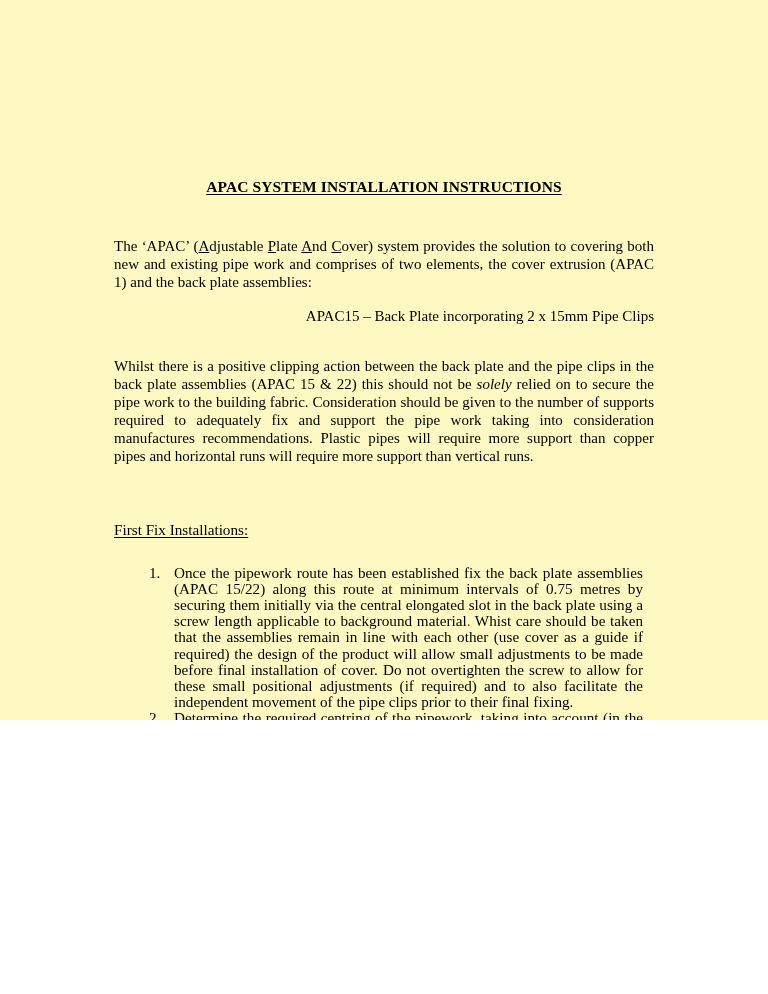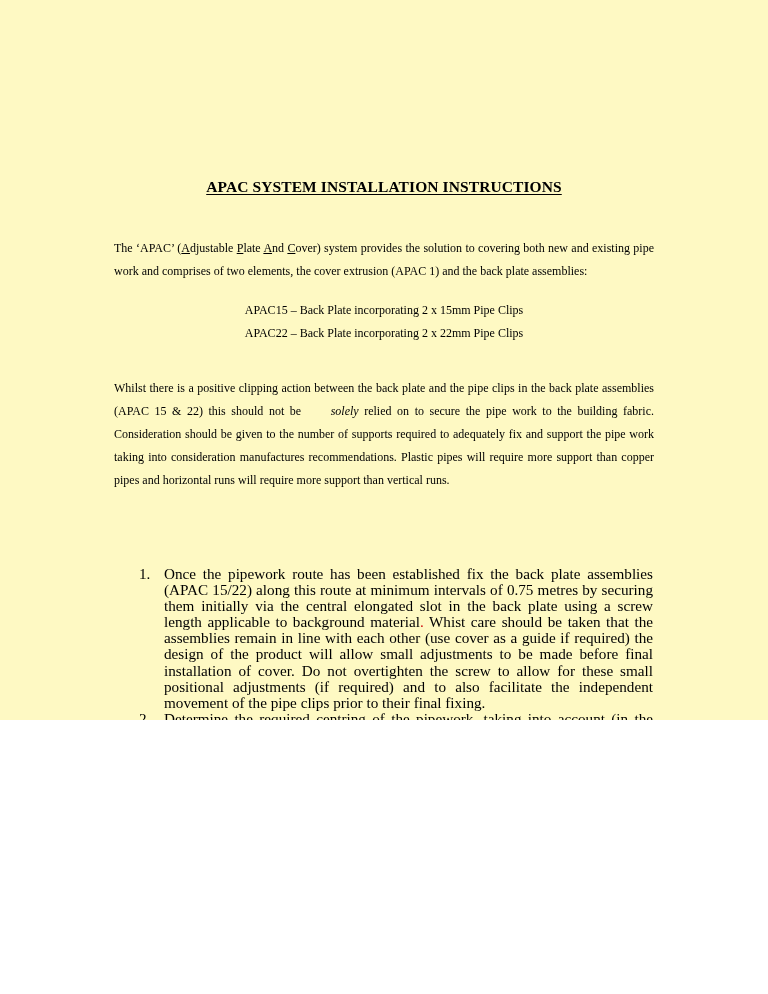--- a/index.html
+++ b/index.html
@@ -38,44 +38,44 @@
     line-height: 17px;
     letter-spacing: 0.1px;
     margin: 0;
   }
   .doc-title u {
     text-decoration: underline;
     text-underline-offset: 2px;
   }
   p.para {
     margin: 0;
-    font-size: 12px;
-    line-height: 23px;
+    font-size: 15px;
+    line-height: 18px;
     text-align: justify;
     text-justify: inter-word;
   }
   p.para.flush {
-    text-align: center;
+    text-align: right;
   }
   .gap-title-to-body { height: 42px; }
   .gap-para { height: 16px; }
   .gap-before-firstfix { height: 41px; }
   .gap-firstfix-to-list { height: 16px; }
   .heading-underline {
     margin: 0;
     font-size: 15.2px;
     line-height: 16.1px;
     text-align: left;
   }
   .heading-underline u {
     text-decoration: underline;
     text-underline-offset: 2px;
   }
   ol.steps {
-    margin: 1px;
+    margin: 11px;
     padding: 0;
     list-style: none;
     counter-reset: step;
   }
   ol.steps > li {
     position: relative;
     counter-increment: step;
     padding-left: 49px;
     font-size: 15.2px;
     line-height: 16.1px;
@@ -86,52 +86,52 @@
     content: counter(step) ".";
     position: absolute;
     left: 24px;
     top: 0;
     width: 20px;
     text-align: left;
     font-size: 15.2px;
     line-height: 16.1px;
   }
   .red-mark { color: #d01010; }
-  em.italic { font-style: italic; margin-left: 24px; }
+  em.italic { font-style: italic; }
   u.char { text-decoration: underline; text-underline-offset: 1px; }
 </style>
 </head>
 <body>
 
 <div class="page">
   <div class="content">
 
     <h1 class="doc-title"><u>APAC SYSTEM INSTALLATION INSTRUCTIONS</u></h1>
 
     <div class="gap-title-to-body"></div>
 
     <p class="para"><span>The ‘APAC’ (</span><u class="char">A</u><span>djustable </span><u class="char">P</u><span>late </span><u class="char">A</u><span>nd </span><u class="char">C</u><span>over) system provides the solution to covering both new and existing pipe work and comprises of two elements, the cover extrusion (APAC 1) and the back plate assemblies:</span></p>
 
     <div class="gap-para"></div>
 
     <p class="para flush">APAC15 – Back Plate incorporating 2 x 15mm Pipe Clips</p>
-    <p class="para flush">APAC22 – Back Plate incorporating 2 x 22mm Pipe Clips</p>
 
     <div class="gap-para"></div>
 
 
     <div class="gap-para"></div>
 
     <p class="para"><span>Whilst there is a positive clipping action between the back plate and the pipe clips in the back plate assemblies (APAC 15 &amp; 22) this should not be </span><em class="italic">solely</em><span> relied on to secure the pipe work to the building fabric. Consideration should be given to the number of supports required to adequately fix and support the pipe work taking into consideration manufactures recommendations. Plastic pipes will require more support than copper pipes and horizontal runs will require more support than vertical runs.</span></p>
 
     <div class="gap-para"></div>
 
 
     <div class="gap-before-firstfix"></div>
 
+    <p class="heading-underline"><u>First Fix Installations:</u></p>
 
     <div class="gap-firstfix-to-list"></div>
 
     <ol class="steps">
       <li><span>Once the pipework route has been established fix the back plate assemblies (APAC 15/22) along this route at minimum intervals of 0.75 metres by securing them initially via the central elongated slot in the back plate using a screw length applicable to background material</span><span class="red-mark">.</span><span> Whist care should be taken that the assemblies remain in line with each other (use cover as a guide if required) the design of the product will allow small adjustments to be made before final installation of cover. Do not overtighten the screw to allow for these small positional adjustments (if required) and to also facilitate the independent movement of the pipe clips prior to their final fixing.</span></li>
       <li><span>Determine the required centring of the pipework, taking into account (in the case of plastic pipe systems) any accessories (couplers etc.) that may need to be accommodated. Once the final positioning of the pipe clips has been confirmed, secure both clips via their pilot holes into the building fabric. Where possible, a small gap should be maintained between the pipe clips and the side wall of the back plate to allow for independent movement of the back plate.</span></li>
     </ol>
 
   </div>
 </div>

